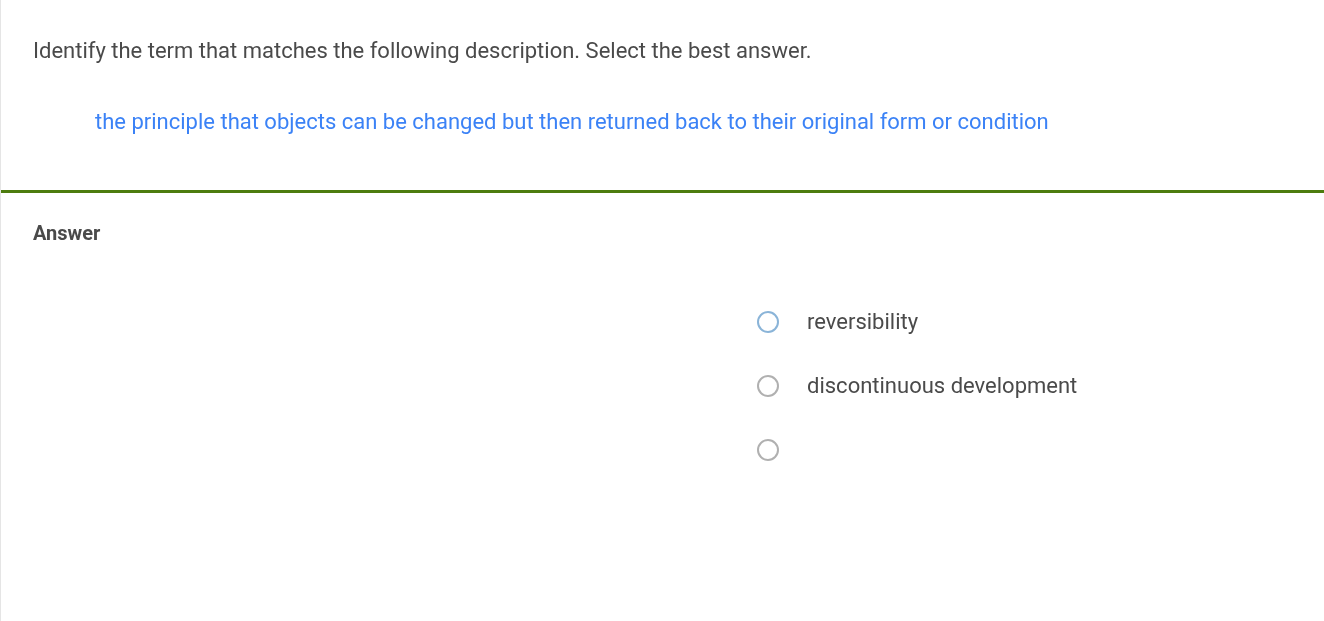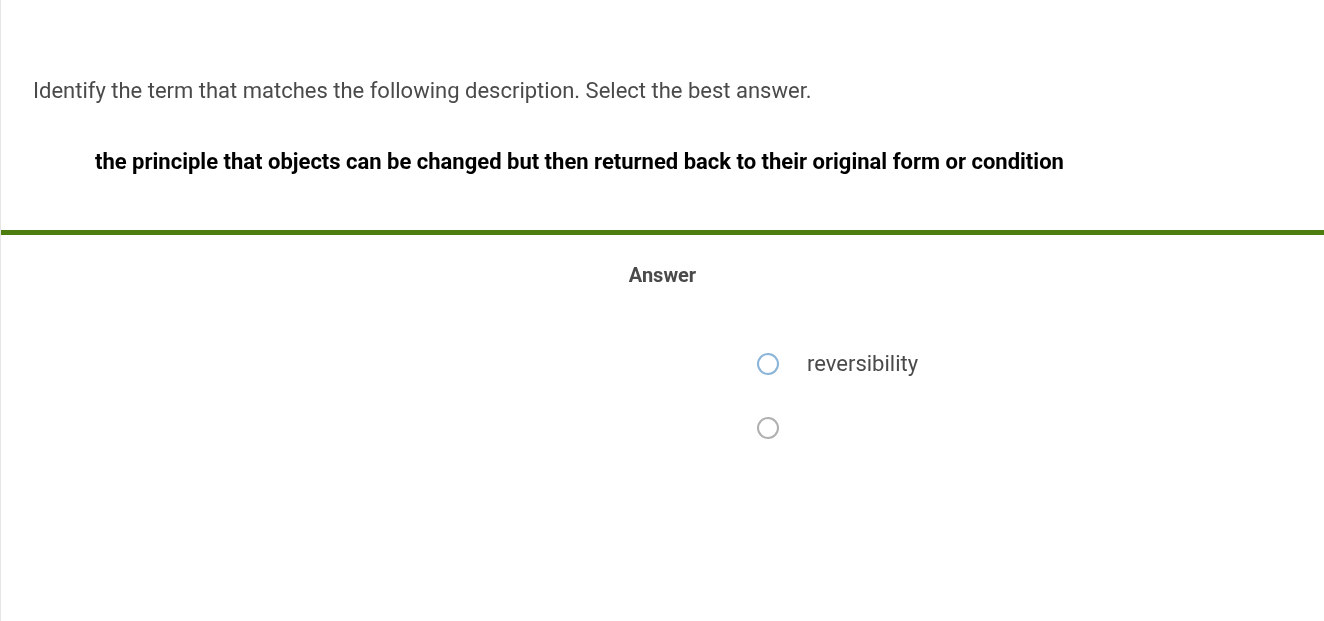--- a/index.html
+++ b/index.html
@@ -9,40 +9,39 @@
   }
   body {
     font-family: -apple-system, BlinkMacSystemFont, "Segoe UI", Roboto, "Helvetica Neue", Arial, sans-serif;
     background: #ffffff;
     color: #4a4a4a;
     width: 1324px;
     height: 621px;
     border-left: 1px solid #e5e5e5;
   }
   .question-section {
-    padding: 76px 32px 52px 32px;
-    border-bottom: 5px solid #4d7c0f;
+    padding: 36px 32px 52px 32px;
+    border-bottom: 3px solid #4d7c0f;
   }
   .question-prompt {
     font-size: 22px;
     font-weight: 400;
     color: #4a4a4a;
     line-height: 1.4;
   }
   .question-description {
     font-size: 22px;
-    font-weight: 700;
-    color: #000000;
+    font-weight: 400;
+    color: #3b82f6;
     margin-top: 40px;
     padding-left: 62px;
     line-height: 1.4;
   }
   .answer-section {
     padding: 28px 32px 0 32px;
-    text-align: center;
   }
   .answer-label {
     font-size: 20px;
     font-weight: 700;
     color: #4a4a4a;
   }
   .options {
     margin-top: 66px;
     padding-left: 724px;
   }
@@ -82,15 +81,19 @@
 
 <div class="answer-section">
   <div class="answer-label">Answer</div>
   <div class="options">
     <div class="option">
       <span class="radio highlighted"></span>
       <span class="option-label">reversibility</span>
     </div>
     <div class="option">
       <span class="radio"></span>
+      <span class="option-label">discontinuous development</span>
+    </div>
+    <div class="option">
+      <span class="radio"></span>
     </div>
   </div>
 </div>
 
 </body></html>

